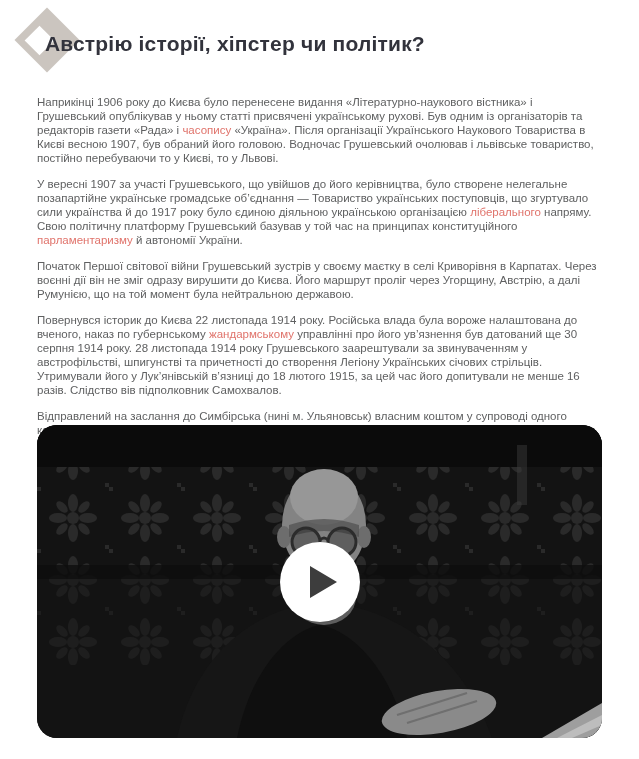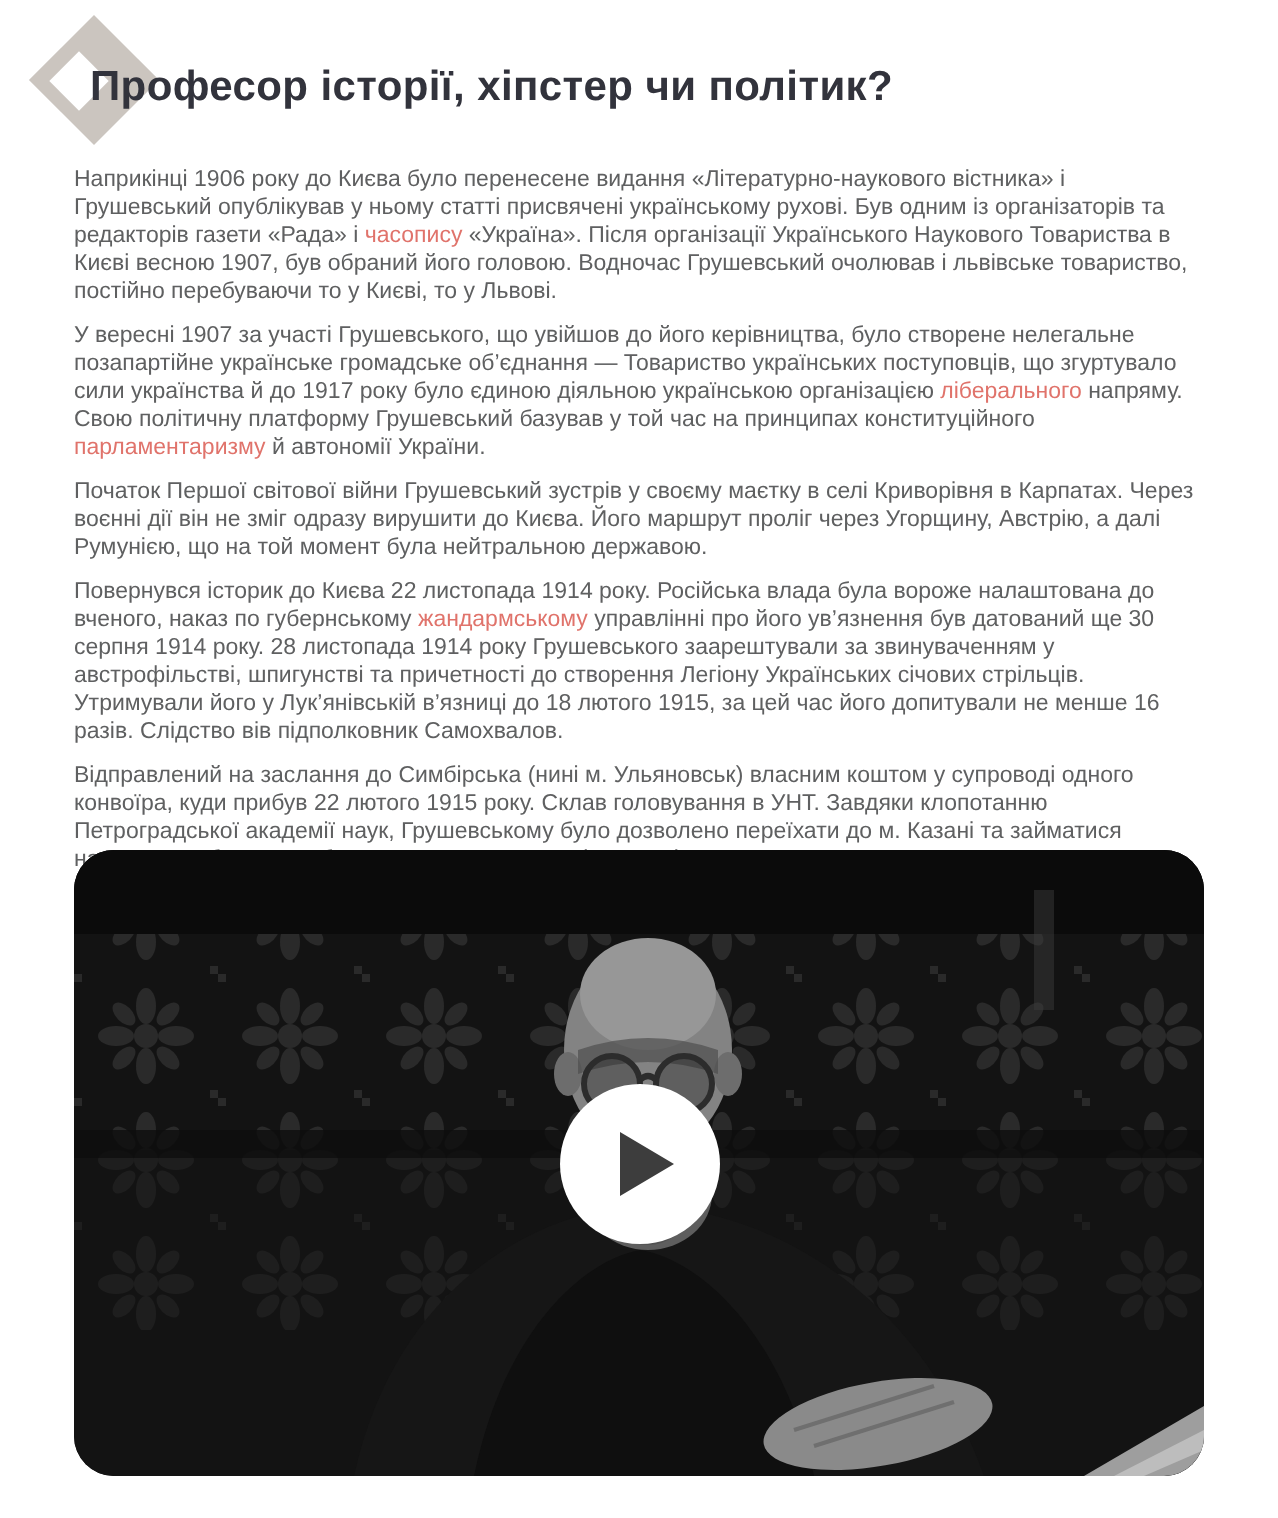--- a/index.html
+++ b/index.html
@@ -28,21 +28,21 @@
     position: absolute; left: 45px; top: 32px; z-index: 2;
     margin: 0; font-size: 21px; font-weight: 600; letter-spacing: 0.2px;
     color: #32333c;
   }
 
   
   .content {
     position: absolute; left: 37px; top: 83px; width: 566px; z-index: 2;
   }
   .content p {
-    margin: 0 0 8px 0;
+    margin: 12px 0 8px 0;
     font-size: 11.5px; line-height: 14px; color: #5f6061;
   }
   .inline-link { color: #e0736b; text-decoration: none; cursor: pointer; }
   .learn-more {
     display: inline-block; margin-top: 3px;
     font-size: 11.5px; font-weight: bold; line-height: 14px;
     color: #8e1f1f; text-decoration: underline; cursor: pointer;
   }
 
   
@@ -66,21 +66,21 @@
   }
 </style>
 </head>
 <body>
 
 <div class="logo-wrap">
   <div class="logo-outer"></div>
   <div class="logo-inner"></div>
 </div>
 
-<h1 class="page-title">Професор історії, хіпстер чи політик?</h1>
+<h1 class="page-title">Австрію історії, хіпстер чи політик?</h1>
 
 <div class="content">
   <div>
       <p><span>Наприкінці 1906 року до Києва було перенесене видання «Літературно-наукового вістника» і Грушевський опублікував у ньому статті присвячені українському рухові. Був одним із організаторів та редакторів газети «Рада» і </span><a class="inline-link">часопису</a><span> «Україна». Після організації Українського Наукового Товариства в Києві весною 1907, був обраний його головою. Водночас Грушевський очолював і львівське товариство, постійно перебуваючи то у Києві, то у Львові.</span></p>
       <p><span>У вересні 1907 за участі Грушевського, що увійшов до його керівництва, було створене нелегальне позапартійне українське громадське об’єднання — Товариство українських поступовців, що згуртувало сили українства й до 1917 року було єдиною діяльною українською організацією </span><a class="inline-link">ліберального</a><span> напряму. Свою політичну платформу Грушевський базував у той час на принципах конституційного </span><a class="inline-link">парламентаризму</a><span> й автономії України.</span></p>
       <p><span>Початок Першої світової війни Грушевський зустрів у своєму маєтку в селі Криворівня в Карпатах. Через воєнні дії він не зміг одразу вирушити до Києва. Його маршрут проліг через Угорщину, Австрію, а далі Румунією, що на той момент була нейтральною державою.</span></p>
       <p><span>Повернувся історик до Києва 22 листопада 1914 року. Російська влада була вороже налаштована до вченого, наказ по губернському </span><a class="inline-link">жандармському</a><span> управлінні про його ув’язнення був датований ще 30 серпня 1914 року. 28 листопада 1914 року Грушевського заарештували за звинуваченням у австрофільстві, шпигунстві та причетності до створення Легіону Українських січових стрільців. Утримували його у Лук’янівській в’язниці до 18 лютого 1915, за цей час його допитували не менше 16 разів. Слідство вів підполковник Самохвалов.</span></p>
       <p><span>Відправлений на заслання до Симбірська (нині м. Ульяновськ) власним коштом у супроводі одного конвоїра, куди прибув 22 лютого 1915 року. Склав головування в УНТ. Завдяки клопотанню Петроградської академії наук, Грушевському було дозволено переїхати до м. Казані та займатися науковою роботою з забороною викладацької діяльності.</span></p>
     </div>
   <a class="learn-more">Дізнатися більше</a>

